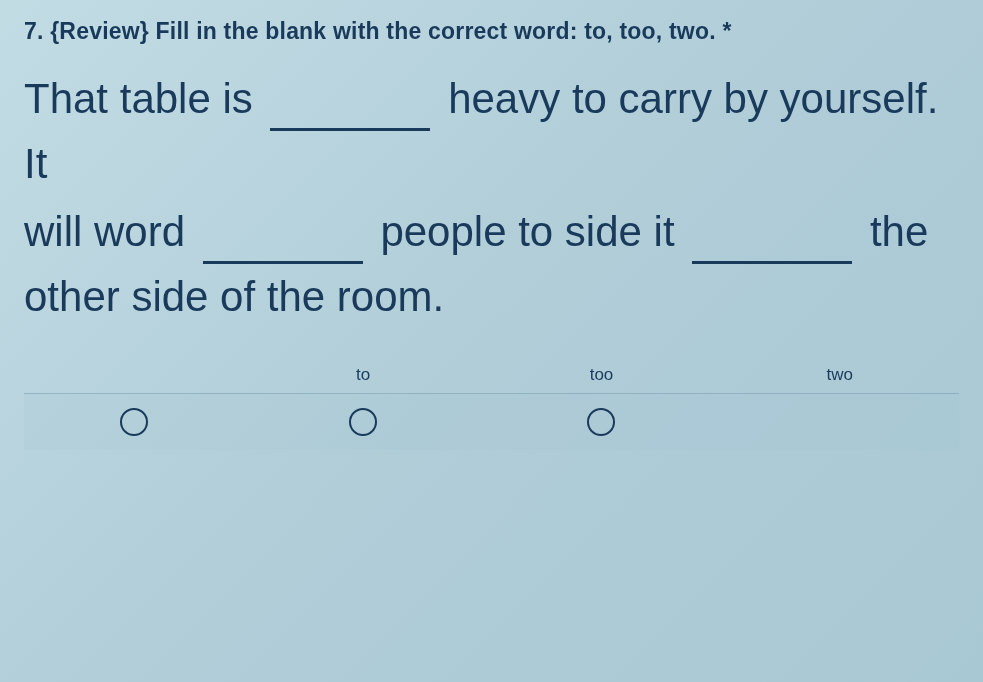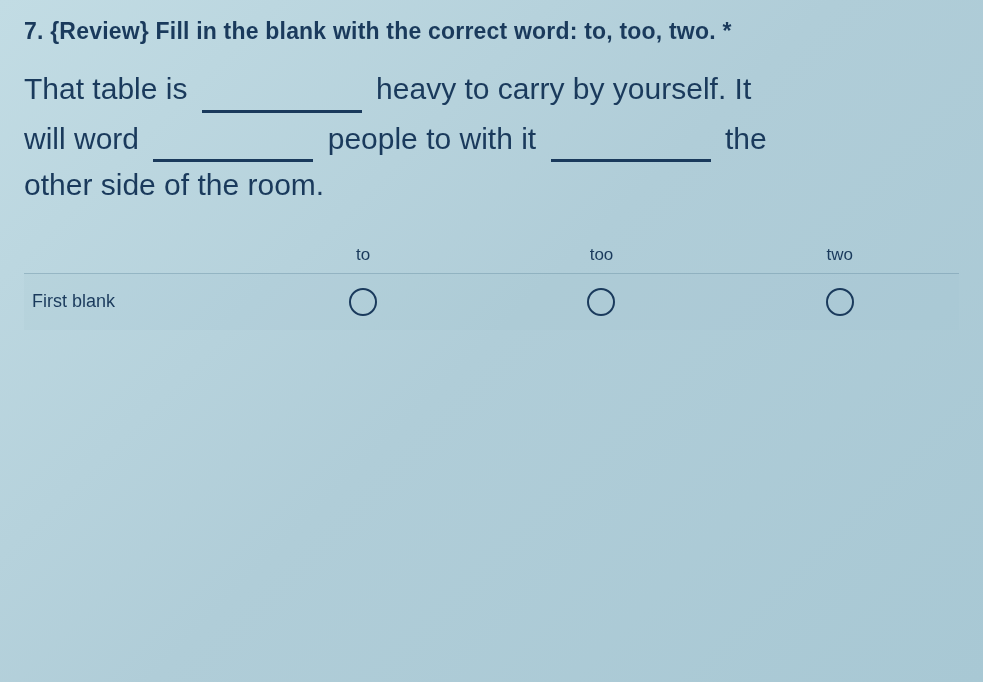--- a/index.html
+++ b/index.html
@@ -22,21 +22,21 @@
 
     .question-header {
       font-size: 23px;
       color: #1a3a5c;
       font-weight: 600;
       margin-bottom: 18px;
       letter-spacing: 0.2px;
     }
 
     .passage {
-      font-size: 30px;
+      font-size: 42px;
       color: #1a3a5c;
       font-weight: 500;
       line-height: 1.55;
       margin-bottom: 28px;
       font-family: 'Arial Rounded MT Bold', 'Arial', sans-serif;
     }
 
     .blank {
       display: inline-block;
       width: 160px;
@@ -118,38 +118,37 @@
     <span>*</span>
   </div>
 
   <div class="passage">
     <span>That table is</span>
     <span class="blank">&nbsp;</span>
     <span>heavy to carry by yourself. It</span>
     <br>
     <span>will word</span>
     <span class="blank">&nbsp;</span>
-    <span>people to with it</span>
+    <span>people to side it</span>
     <span class="blank">&nbsp;</span>
     <span>the</span>
     <br>
     <span>other side of the room.</span>
   </div>
 
   <div>
 
     <div class="header-row">
       <div class="col-empty"></div>
       <div class="col-label">to</div>
       <div class="col-label">too</div>
       <div class="col-label">two</div>
     </div>
 
     <div class="data-row">
-      <div class="row-label">First blank</div>
       <div class="radio-cell">
         <input type="radio" class="radio-btn" name="first_blank" value="to" style="">
       </div>
       <div class="radio-cell">
         <input type="radio" class="radio-btn" name="first_blank" value="too" style="">
       </div>
       <div class="radio-cell">
         <input type="radio" class="radio-btn" name="first_blank" value="two" style="">
       </div>
     </div>

